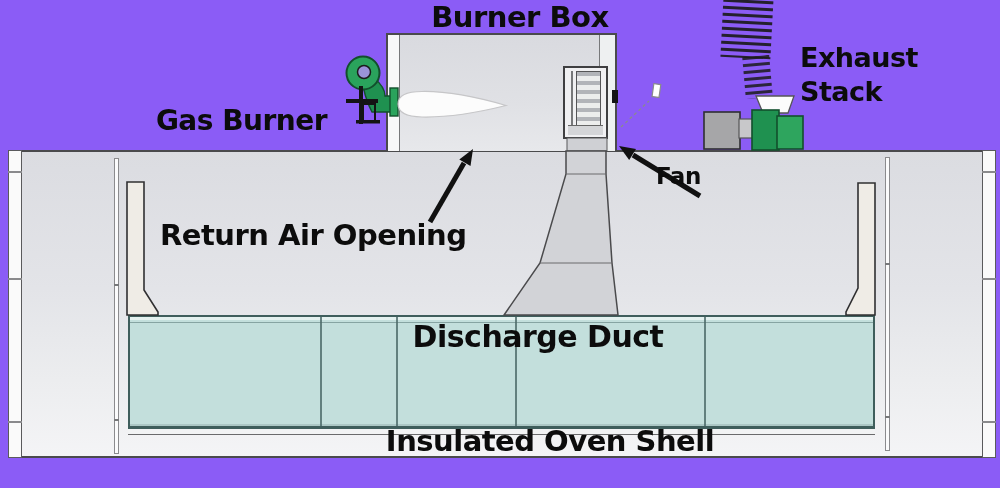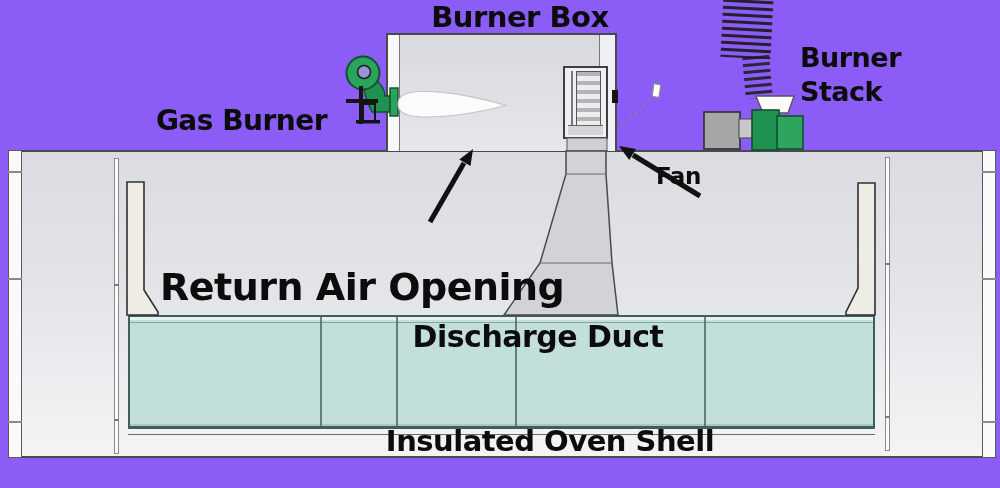--- a/index.html
+++ b/index.html
@@ -61,21 +61,21 @@
   #fan-nub{left:612px;top:90px;width:6px;height:13px;background:#141414;z-index:3;}
   
   .label{
     color:#0c0c0c;font-weight:bold;z-index:6;letter-spacing:-0.5px;line-height:1.05;
     white-space:pre-line;
   }
   #lbl-burner-box{left:400px;top:2px;width:240px;text-align:center;font-size:29px;}
   #lbl-gas-burner{left:127px;top:85px;width:200px;text-align:right;font-size:28px;margin-top:21px;}
   #lbl-exhaust-stack{left:800px;top:41px;font-size:27px;line-height:1.25;}
   #lbl-fan{left:656px;top:164px;font-size:23px;}
-  #lbl-return-air{left:160px;top:220px;font-size:38px;margin-top:48px;}
+  #lbl-return-air{left:160px;top:220px;font-size:29px;}
   #lbl-discharge{left:380px;top:321px;width:316px;text-align:center;font-size:30px;}
   #lbl-shell{left:330px;top:426px;width:440px;text-align:center;font-size:29px;}
   
   #overlay{left:0;top:0;z-index:4;pointer-events:none;}
 </style>
 </head>
 <body>
 
 <div id="canvas">
 
@@ -168,20 +168,20 @@
       <polygon points="473,149 470.5,166.1 459.3,159.5" fill="#111111"></polygon>
     </g>
     <g>
       <line x1="700" y1="196" x2="633" y2="155" stroke-width="5" stroke="#111111"></line>
       <polygon points="619,146 636,148.9 629.2,159.9" fill="#111111"></polygon>
     </g>
   </svg>
 
   <div id="lbl-burner-box" class="abs label">Burner Box</div>
   <div id="lbl-gas-burner" class="abs label">Gas Burner</div>
-  <div id="lbl-exhaust-stack" class="abs label">Burner
+  <div id="lbl-exhaust-stack" class="abs label">Exhaust
 Stack</div>
   <div id="lbl-fan" class="abs label">Fan</div>
   <div id="lbl-return-air" class="abs label">Return Air Opening</div>
   <div id="lbl-shell" class="abs label">Insulated Oven Shell</div>
   <div id="lbl-discharge" class="abs label">Discharge Duct</div>
 
 </div>
 
 </body></html>

